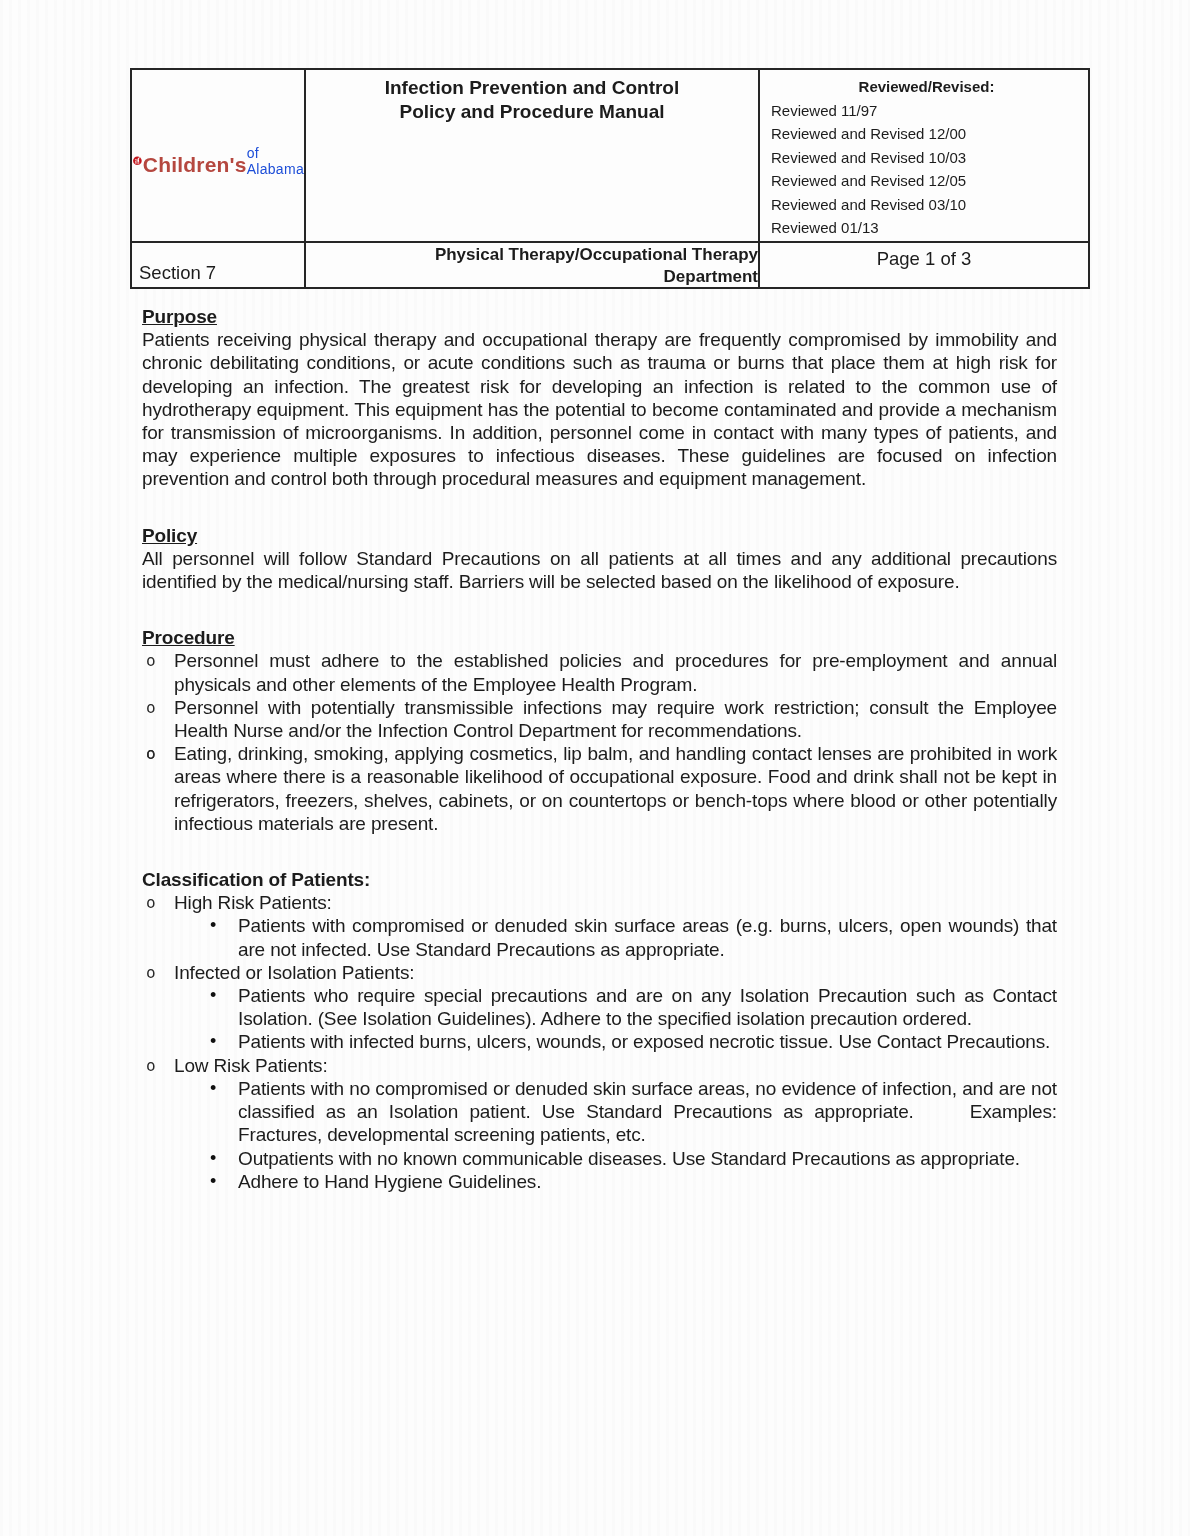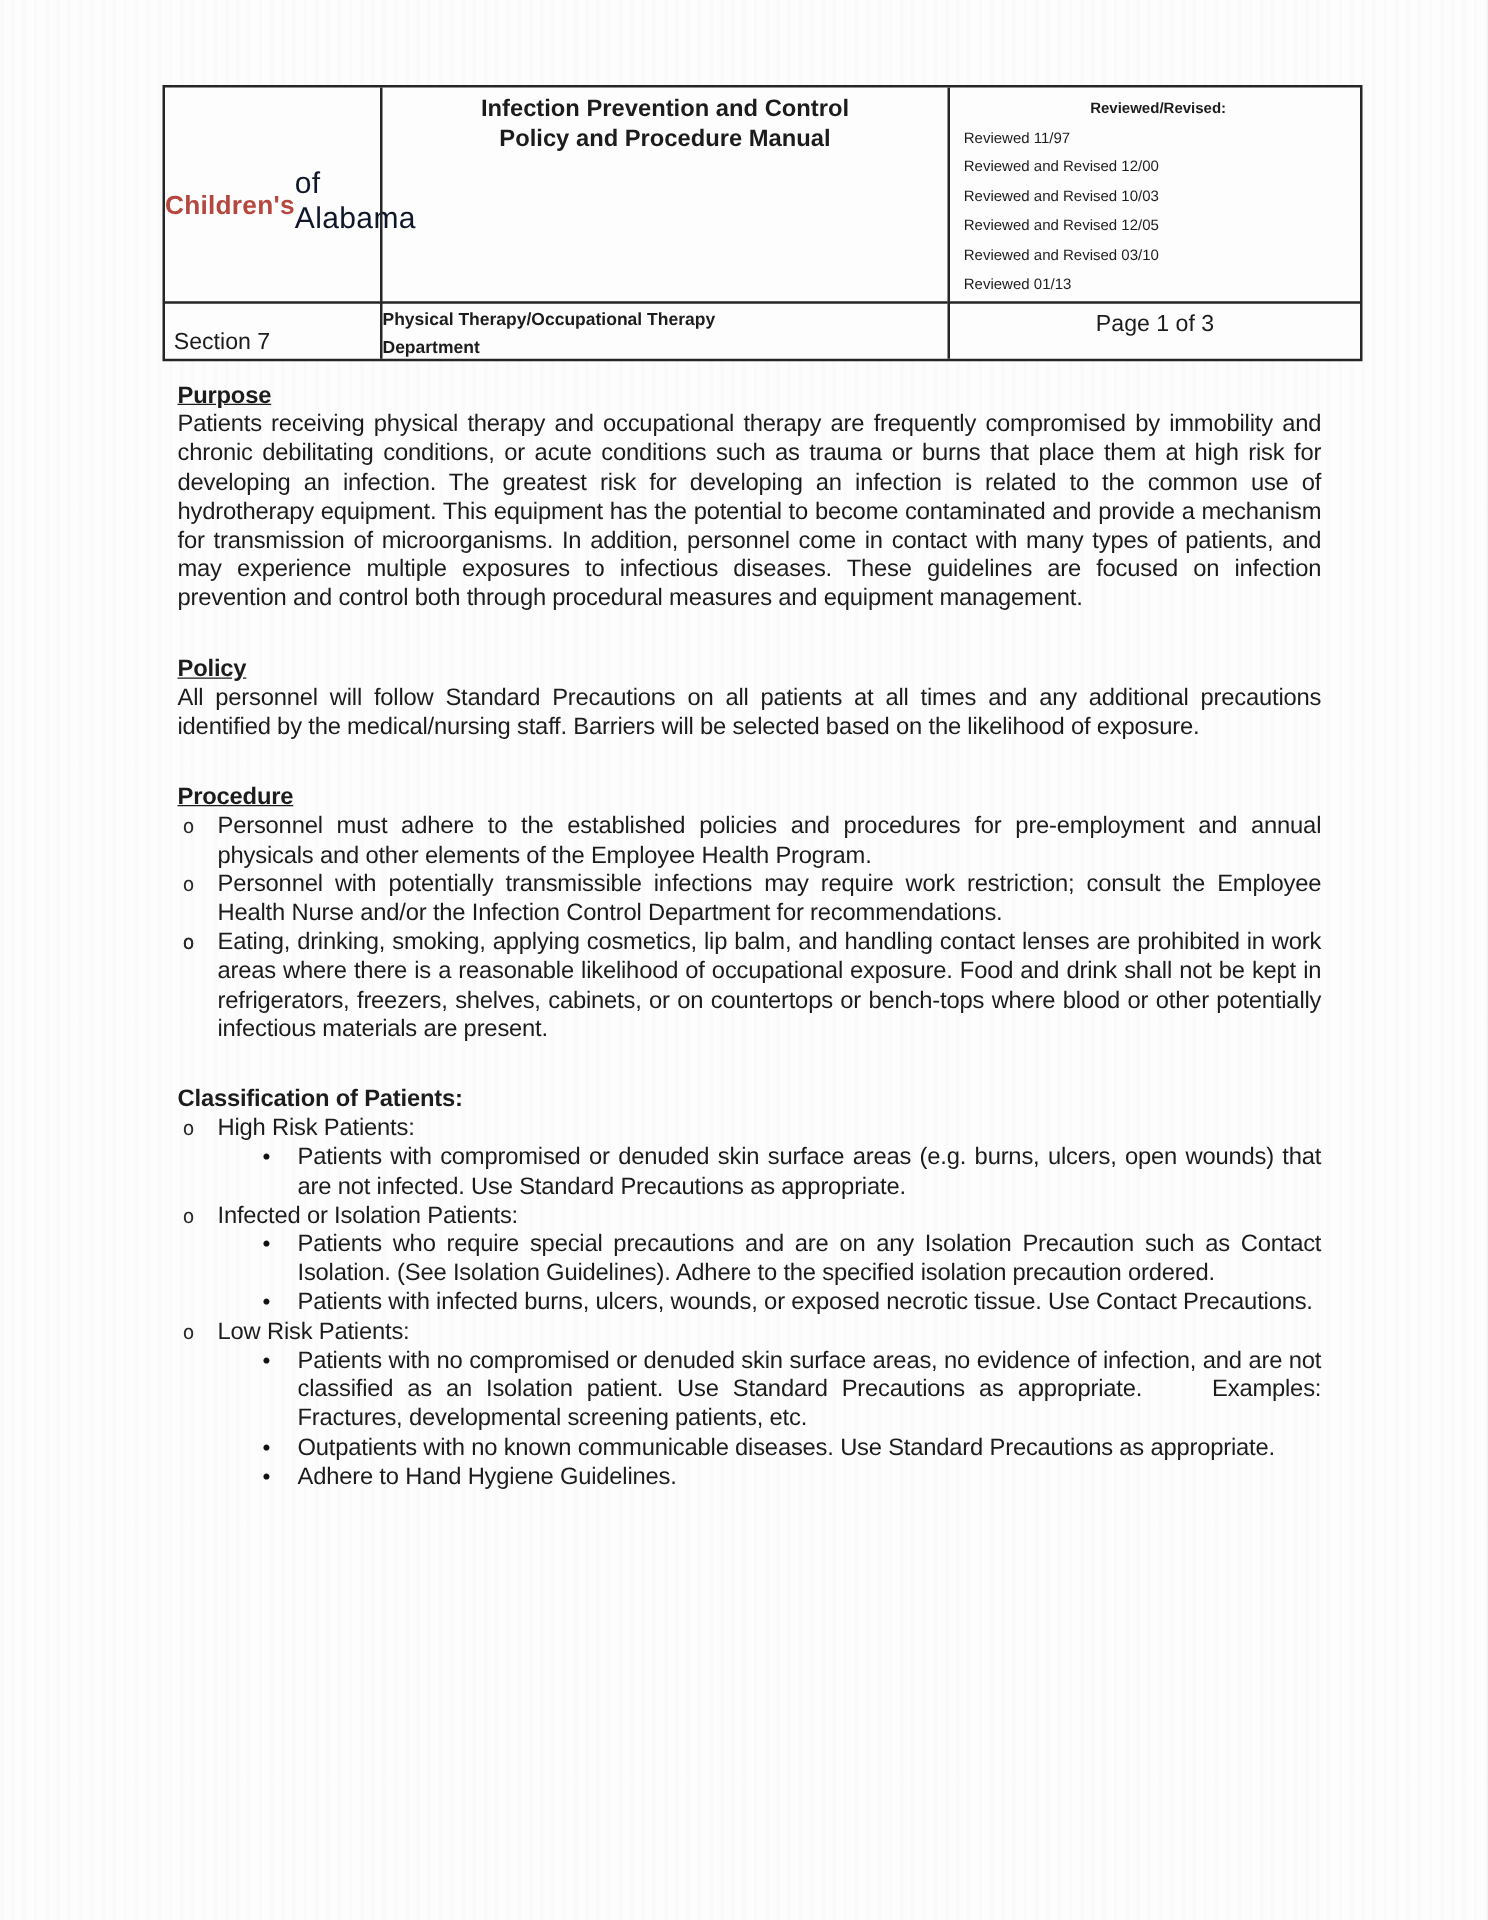--- a/index.html
+++ b/index.html
@@ -24,32 +24,32 @@
     grid-template-columns:172px 454px 1fr;
     grid-template-rows:171px 46px;
     border:2px solid #262626;
     background:#fdfdfd;
   }
   .cell { border:1px solid #262626; border-width:0; }
   .c-logo   { grid-column:1; grid-row:1; display:flex; flex-direction:row; align-items:center; padding-top:10px; }
   .c-title  { grid-column:2; grid-row:1; border-left:2px solid #262626; text-align:center; padding-top:6px;
               font-weight:700; font-size:19px; line-height:24px; }
   .c-rev    { grid-column:3; grid-row:1; border-left:2px solid #262626; padding:5px 6px 0 11px;
-              font-size:12px; line-height:23.5px; }
+              font-size:15px; line-height:23.5px; }
   .rev-head { text-align:center; font-weight:700; }
   .c-section{ grid-column:1; grid-row:2; border-top:2px solid #262626; display:flex; align-items:flex-end;
               padding:0 10px 3px 7px; font-size:18.5px; }
   .c-dept   { grid-column:2; grid-row:2; border-top:2px solid #262626; border-left:2px solid #262626;
-              text-align:left; font-weight:700; font-size:14px; line-height:22px; padding-top:1px; }
+              text-align:right; font-weight:700; font-size:17px; line-height:22px; padding-top:1px; }
   .c-page   { grid-column:3; grid-row:2; border-top:2px solid #262626; border-left:2px solid #262626;
               display:flex; align-items:flex-end; justify-content:center; padding-bottom:17px; font-size:18.5px; }
 
   .logo-mark { width:96px; height:96px; display:block; }
   .brand     { margin-top:8px; color:#b5473f; font-size:21px; font-weight:600; letter-spacing:0.2px; }
-  .brand-sub { color:#0f172a; font-size:24px; letter-spacing:0.3px; }
+  .brand-sub { color:#1d4ed8; font-size:14px; letter-spacing:0.3px; }
 
   
   .doc-body {
     position:absolute; left:142px; top:305px;
     width:915px;
     font-size:19px; line-height:23.2px; letter-spacing:-0.15px;
   }
   .hd    { font-weight:700; text-decoration:underline; }
   .subhd { font-weight:700; }
   .para  { text-align:justify; }

